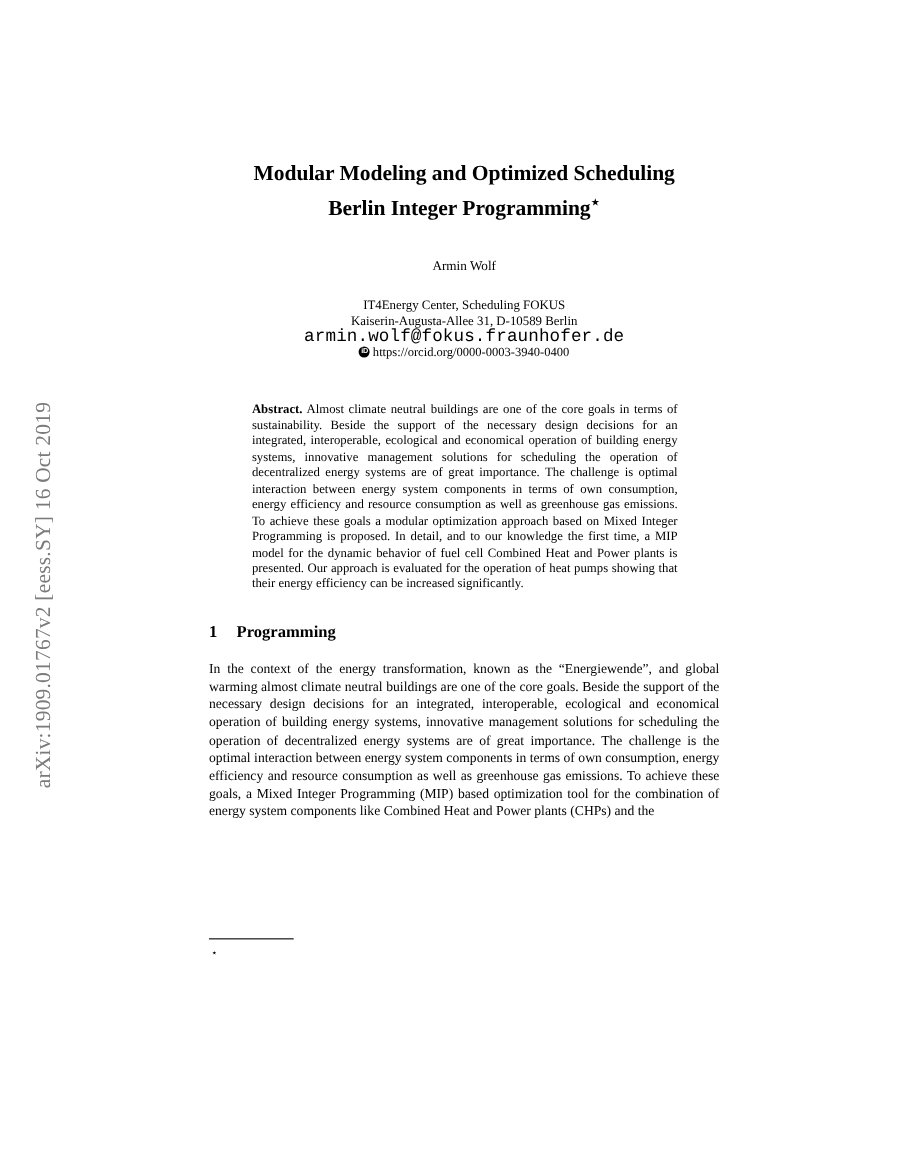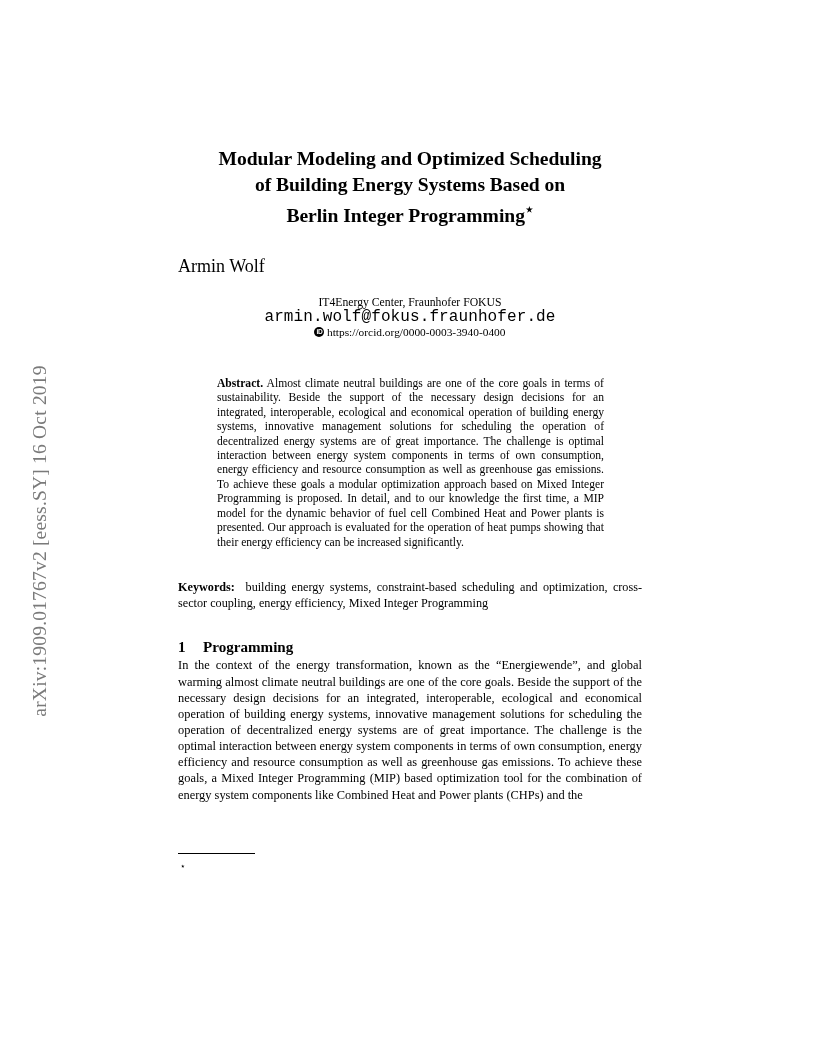--- a/index.html
+++ b/index.html
@@ -35,21 +35,21 @@
     white-space: nowrap;
     font-family: "Liberation Serif", "DejaVu Serif", serif;
     font-size: 19.5px;
     letter-spacing: 0.2px;
     color: #7a7a7a;
   }
 
   
   .page {
     position: absolute;
-    left: 178px;
+    left: 190px;
     top: 0;
     width: 464px;
     height: 1056px;
   }
 
   
   .title-block {
     margin-top: 146px;
     text-align: center;
   }
@@ -61,21 +61,22 @@
   }
   .title-star {
     font-size: 14px;
     vertical-align: super;
     font-weight: bold;
   }
 
   
   .authors {
     margin-top: 30px;
-    font-size: 18px;
+    text-align: center;
+    font-size: 12px;
     line-height: 16px;
   }
 
   
   .affiliation {
     margin-top: 22px;
     text-align: center;
     font-size: 11.7px;
     line-height: 14.2px;
   }
@@ -150,20 +151,21 @@
     font-size: 15.1px;
     font-weight: bold;
     line-height: 19px;
   }
   .section-num {
     display: inline-block;
     width: 25px;
   }
 
   .body-par {
+    margin-top: 15px;
     width: 464px;
     font-size: 12.4px;
     line-height: 16.15px;
     text-align: justify;
     text-justify: inter-word;
   }
 
   
   .footnote {
     position: absolute;
@@ -196,37 +198,36 @@
 <body>
 
 <div class="arxiv-stamp">
   <div class="stamp-text">arXiv:1909.01767v2  [eess.SY]  16 Oct 2019</div>
 </div>
 
 <div class="page">
 
   <div class="title-block">
     <div class="title-line">Modular Modeling and Optimized Scheduling</div>
-    <div class="title-line">of Building Energy Systems Based on</div>
     <div class="title-line"><span>Berlin Integer Programming</span><span class="title-star">⋆</span></div>
   </div>
 
   <div class="authors">
     <span>Armin Wolf</span>
   </div>
 
   <div class="affiliation">
-    <div>IT4Energy Center, Fraunhofer FOKUS</div>
+    <div>IT4Energy Center, Scheduling FOKUS</div>
+    <div>Kaiserin-Augusta-Allee 31, D-10589 Berlin</div>
     <div class="affil-email">armin.wolf@fokus.fraunhofer.de</div>
     <div class="affil-orcid"><span class="orcid-icon"></span><span>https://orcid.org/0000-0003-3940-0400</span></div>
   </div>
 
   <div class="abstract"><span class="abstract-label">Abstract.</span> <span>Almost climate neutral buildings are one of the core goals in terms of sustainability. Beside the support of the necessary design decisions for an integrated, interoperable, ecological and economical operation of building energy systems, innovative management solutions for scheduling the operation of decentralized energy systems are of great importance. The challenge is optimal interaction between energy system components in terms of own consumption, energy efficiency and resource consumption as well as greenhouse gas emissions. To achieve these goals a modular optimization approach based on Mixed Integer Programming is proposed. In detail, and to our knowledge the first time, a MIP model for the dynamic behavior of fuel cell Combined Heat and Power plants is presented. Our approach is evaluated for the operation of heat pumps showing that their energy efficiency can be increased significantly.</span></div>
 
-  <div class="keywords"><span class="keywords-label">Keywords:</span>&nbsp; <span>building energy systems, constraint-based scheduling and optimization, cross-sector coupling, energy efficiency, Mixed Integer Programming</span></div>
 
   <div class="section-heading"><span class="section-num">1</span><span>Programming</span></div>
 
   <div class="body-par">In the context of the energy transformation, known as the “Energiewende”, and global warming almost climate neutral buildings are one of the core goals. Beside the support of the necessary design decisions for an integrated, interoperable, ecological and economical operation of building energy systems, innovative management solutions for scheduling the operation of decentralized energy systems are of great importance. The challenge is the optimal interaction between energy system components in terms of own consumption, energy efficiency and resource consumption as well as greenhouse gas emissions. To achieve these goals, a Mixed Integer Programming (MIP) based optimization tool for the combination of energy system components like Combined Heat and Power plants (CHPs) and the</div>
 
   <div class="footnote">
     <div class="footnote-rule"></div>
     <div class="footnote-body"><span class="footnote-marker">⋆</span></div>
   </div>
 

